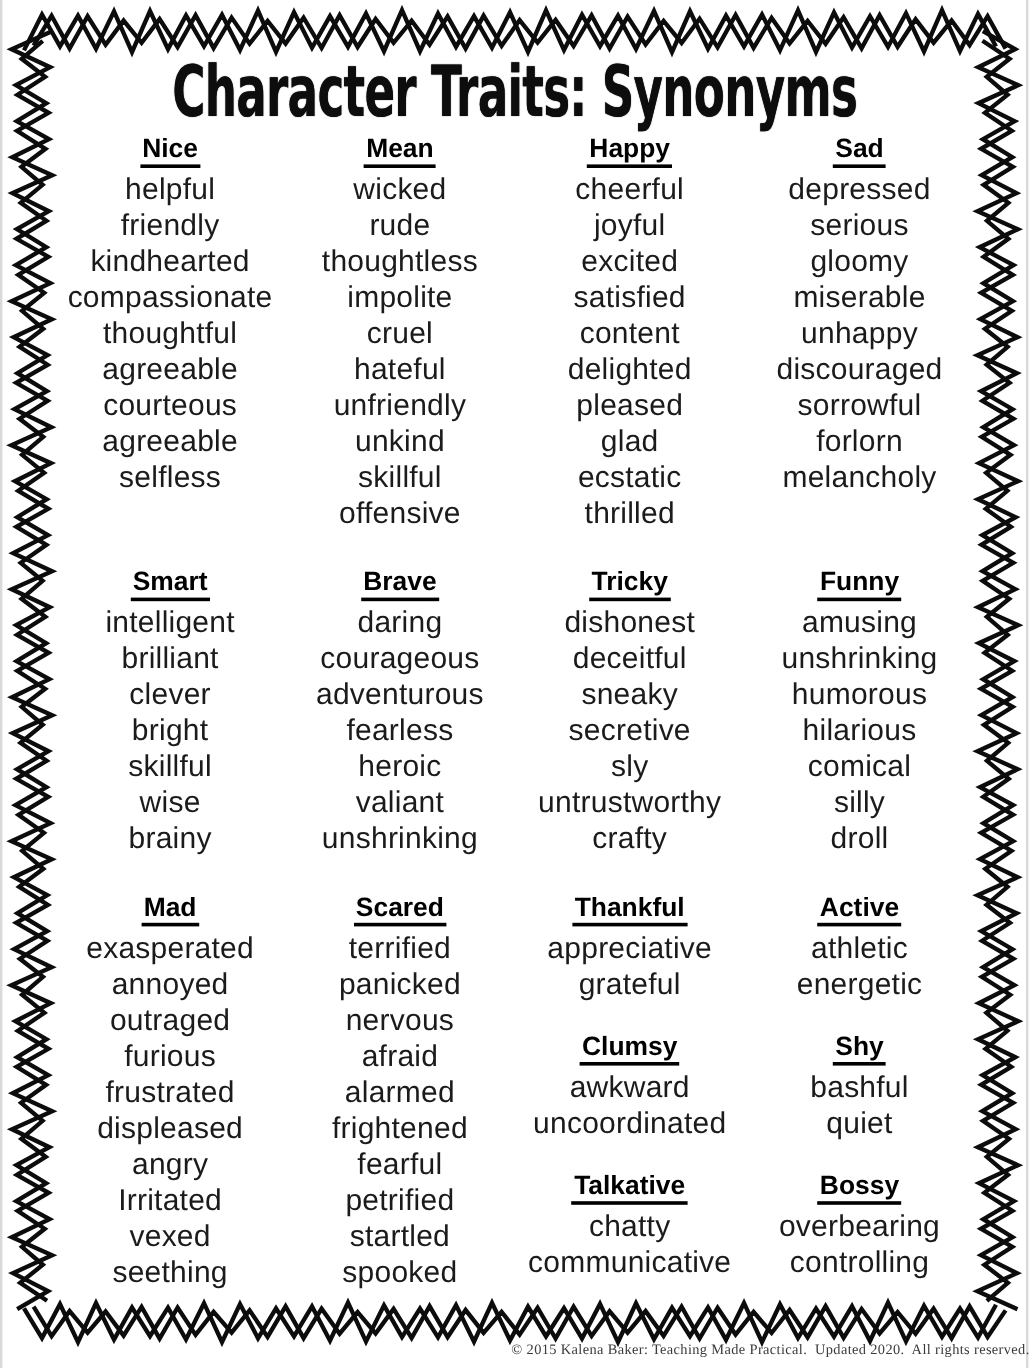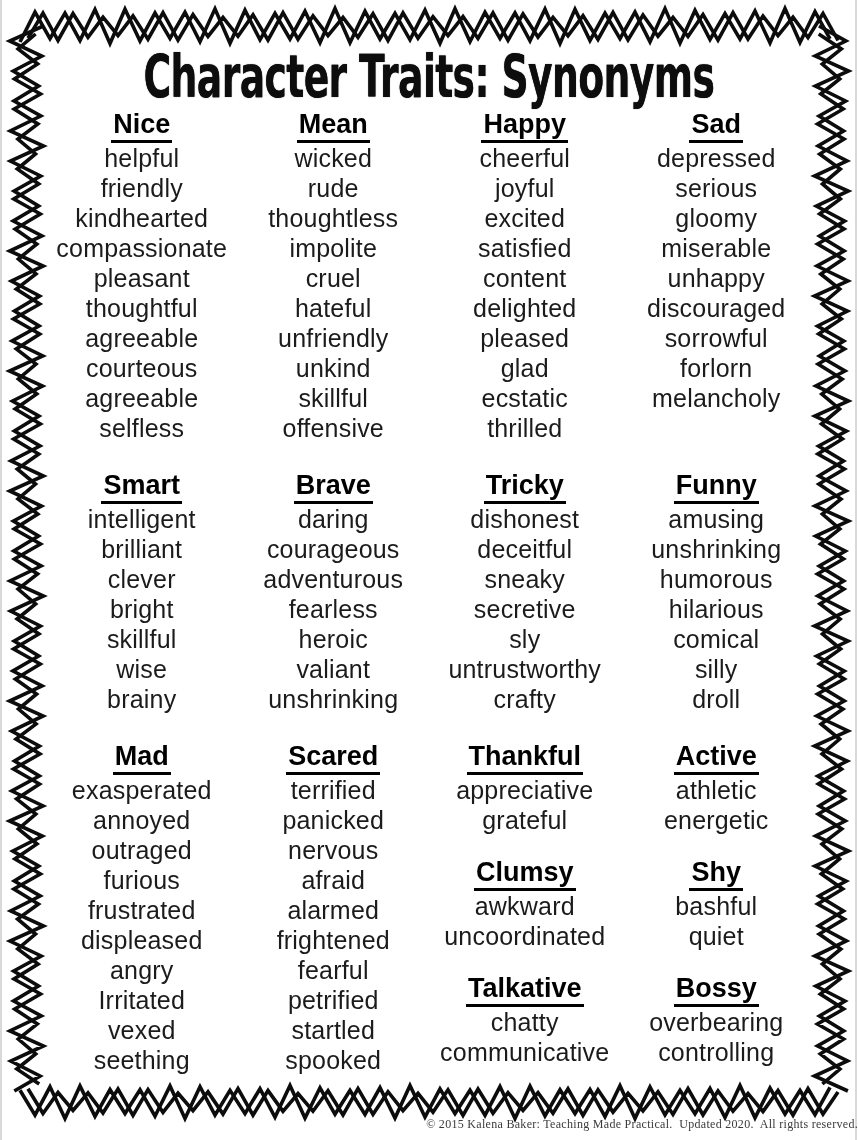--- a/index.html
+++ b/index.html
@@ -26,21 +26,21 @@
     font-size:59px;letter-spacing:-1px;color:#0d0d0d;transform:scaleX(0.64);
     text-shadow:0 0 1px #0d0d0d;white-space:nowrap;
   }
   .trait-grid{margin-top:3px;}
   .row{display:grid;grid-template-columns:repeat(4,1fr);column-gap:4px;}
   .row{margin-bottom:27px;}
   .row:last-child{margin-bottom:0;}
   .column{text-align:center;}
   .group + .group{margin-top:22px;}
   .group-title{
-    font-size:27px;line-height:30px;margin:0 0 4px 0;font-weight:bold;color:#000;
+    font-size:22px;line-height:30px;margin:0 0 4px 0;font-weight:bold;color:#000;
   }
   .group-title .u{
     border-bottom:3.5px solid #000;padding:0 2px 1px 2px;
   }
   .word{
     font-size:25px;line-height:30px;color:#1b1b1b;letter-spacing:0.2px;white-space:nowrap;
   }
   .footer-credit{
     position:absolute;right:0;top:1117px;font-family:Liberation Serif, serif;
     font-size:12px;letter-spacing:0.3px;color:#3a3a3a;white-space:pre;
@@ -69,21 +69,20 @@
   </h1>
   <main class="trait-grid">
       <div class="row">
         <div class="column">
           <section class="group">
             <h2 class="group-title"><span class="u">Nice</span></h2>
             <div class="word">helpful</div>
             <div class="word">friendly</div>
             <div class="word">kindhearted</div>
             <div class="word">compassionate</div>
-            <div class="word">pleasant</div>
             <div class="word">thoughtful</div>
             <div class="word">agreeable</div>
             <div class="word">courteous</div>
             <div class="word">agreeable</div>
             <div class="word">selfless</div>
           </section>
         </div>
         <div class="column">
           <section class="group">
             <h2 class="group-title"><span class="u">Mean</span></h2>

